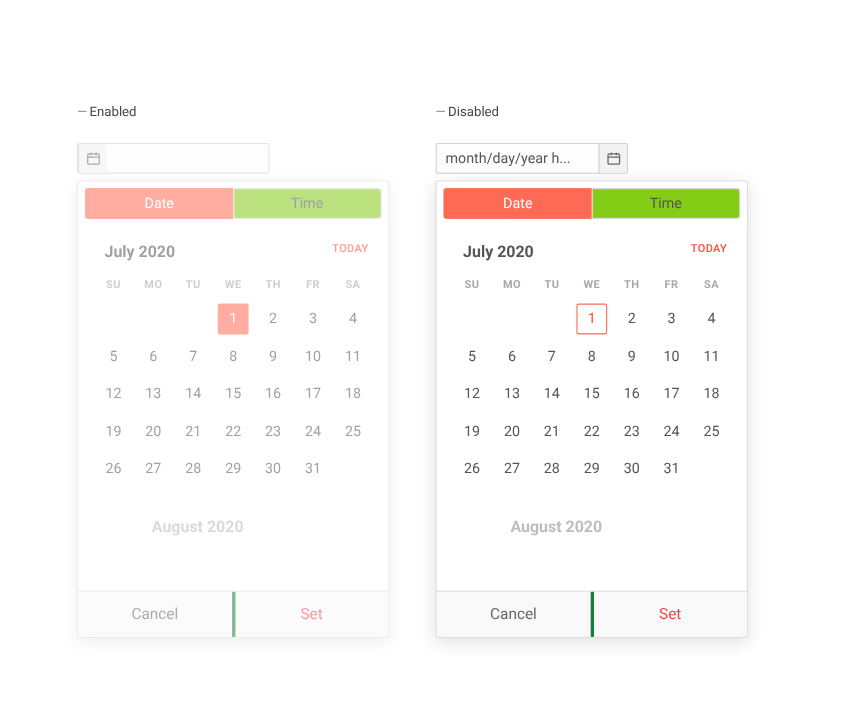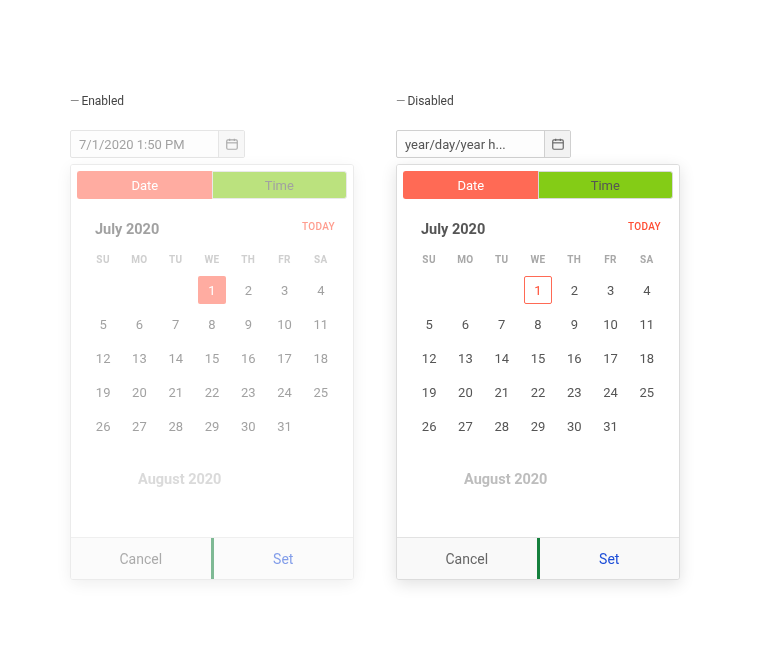--- a/index.html
+++ b/index.html
@@ -158,34 +158,33 @@
     height: 42px;
   }
   .footer .btn {
     flex: 1;
     display: flex;
     align-items: center;
     justify-content: center;
     font-size: 14px;
   }
   .footer .btn:first-child { border-right: 3px solid #15803d; color: #666; }
-  .footer .btn.accent { color: #1d4ed8; }
+  .footer .btn.accent { color: #ef4444; }
 </style>
 </head>
 <body>
 
 <div class="panel enabled">
   <div class="state-label">
     <span class="dash">—</span>
     <span>Enabled</span>
   </div>
 
   <div class="picker-wrapper">
     <div class="input-row">
-      <div class="text">7/1/2020 1:50 PM</div>
       <div class="icon-btn cal-icon">
         <span>
           <svg viewBox="0 0 24 24" fill="none" stroke="#666" stroke-width="2">
             <rect x="3" y="5" width="18" height="16" rx="2"></rect>
             <line x1="3" y1="10" x2="21" y2="10"></line>
             <line x1="8" y1="3" x2="8" y2="7"></line>
             <line x1="16" y1="3" x2="16" y2="7"></line>
           </svg>
         </span>
       </div>
@@ -339,21 +338,21 @@
   </div>
 </div>
 
 <div class="panel disabled">
   <div class="state-label">
     <span class="dash">—</span>
     <span>Disabled</span>
   </div>
 
   <div class="input-row">
-    <div class="text">year/day/year h...</div>
+    <div class="text">month/day/year h...</div>
     <div class="icon-btn cal-icon">
       <span>
         <svg viewBox="0 0 24 24" fill="none" stroke="#666" stroke-width="2">
           <rect x="3" y="5" width="18" height="16" rx="2"></rect>
           <line x1="3" y1="10" x2="21" y2="10"></line>
           <line x1="8" y1="3" x2="8" y2="7"></line>
           <line x1="16" y1="3" x2="16" y2="7"></line>
         </svg>
       </span>
     </div>

